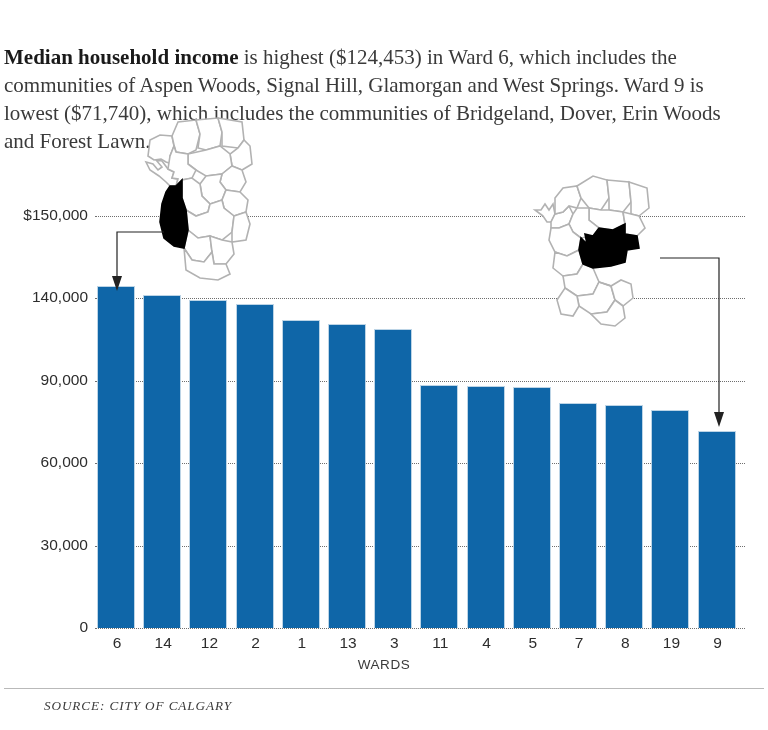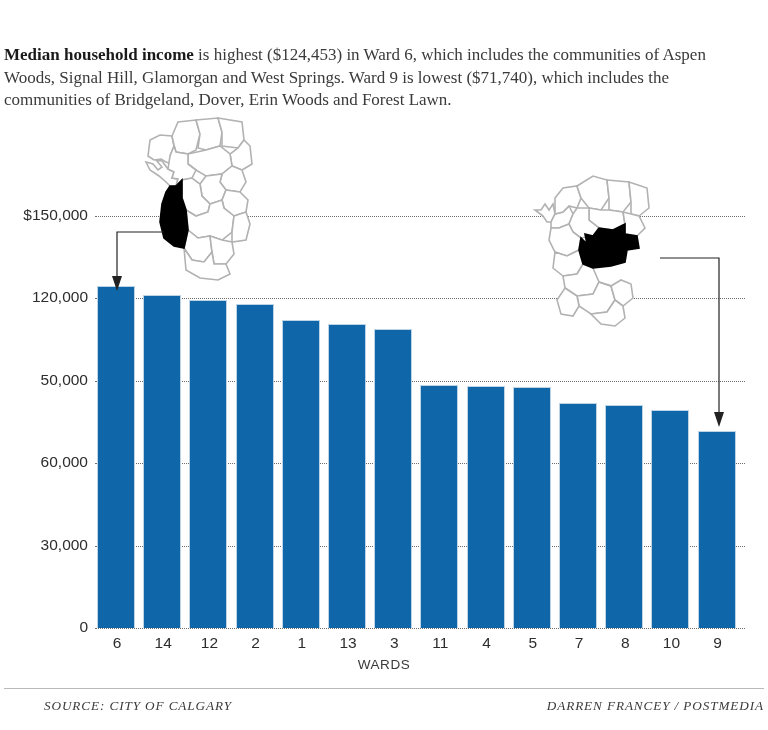--- a/index.html
+++ b/index.html
@@ -28,21 +28,21 @@
     font-size: 21.5px;
     letter-spacing: 1.9px;
     color: #2b2b2b;
     white-space: nowrap;
   }
   .deck {
     position: absolute;
     left: 4px; top: 44px;
     width: 752px;
     font-family: "Liberation Serif", serif;
-    font-size: 17px;
+    font-size: 21px;
     line-height: 1.33;
     color: #3a3a3a;
   }
   .deck b { font-weight: 700; color: #1a1a1a; }
 
   
   .plot {
     position: absolute;
     left: 0; top: 0;
     width: 768px; height: 730px;
@@ -145,24 +145,24 @@
         <div class="gridline" style="top: 380.8px;"></div>
         <div class="gridline" style="top: 463.2px;"></div>
         <div class="gridline" style="top: 545.6px;"></div>
         <div class="gridline" style="top: 628px;"></div>
       </div>
     <div id="yticks">
         <div class="ytickwrap">
           <div class="ylabel" style="top: 206px;">$150,000</div>
         </div>
         <div class="ytickwrap">
-          <div class="ylabel" style="top: 288.4px;">120,000</div>
-        </div>
-        <div class="ytickwrap">
-          <div class="ylabel" style="top: 370.8px;">50,000</div>
+          <div class="ylabel" style="top: 288.4px;">140,000</div>
+        </div>
+        <div class="ytickwrap">
+          <div class="ylabel" style="top: 370.8px;">90,000</div>
         </div>
         <div class="ytickwrap">
           <div class="ylabel" style="top: 453.2px;">60,000</div>
         </div>
         <div class="ytickwrap">
           <div class="ylabel" style="top: 535.6px;">30,000</div>
         </div>
         <div class="ytickwrap">
           <div class="ylabel" style="top: 618px;">0</div>
         </div>
@@ -189,21 +189,21 @@
         <div class="xtick" style="left: 186.4px;">12</div>
         <div class="xtick" style="left: 232.6px;">2</div>
         <div class="xtick" style="left: 278.8px;">1</div>
         <div class="xtick" style="left: 325px;">13</div>
         <div class="xtick" style="left: 371.2px;">3</div>
         <div class="xtick" style="left: 417.4px; text-align: center;">11</div>
         <div class="xtick" style="left: 463.6px;">4</div>
         <div class="xtick" style="left: 509.8px;">5</div>
         <div class="xtick" style="left: 556px;">7</div>
         <div class="xtick" style="left: 602.2px;">8</div>
-        <div class="xtick" style="left: 648.4px;">10</div>
+        <div class="xtick" style="left: 648.4px;">19</div>
         <div class="xtick" style="left: 694.6px;">9</div>
       </div>
     <div class="axis-title">WARDS</div>
   </div>
 
   <div class="mapbox" style="left:126px; top:112px;">
     <svg width="132" height="175" viewBox="0 0 132 175">
       <g>
         <path class="ward-shape" d="M40 70 L33 64 L24 58 L20 50 L27 52 L32 58 L36 55 L30 48 L36 49 L42 57 L48 60 L46 66 L52 67 L50 74 L44 74 Z"></path>
         <path class="ward-shape" d="M22 44 L24 28 L34 23 L46 24 L48 34 L44 44 L46 52 L40 50 L35 47 L28 48 Z"></path>
@@ -260,15 +260,14 @@
 
   <div class="leader" style="left:0; top:0;">
     <svg width="768" height="730">
       <path d="M660 258 L719 258 L719 418" fill="none" stroke="#222" stroke-width="1.2"></path>
       <path d="M719 427 L714 412 L724 412 Z" fill="#222"></path>
     </svg>
   </div>
 
   <div class="rule" style="top:688px;"></div>
   <div class="source">SOURCE: CITY OF CALGARY</div>
-  <div class="credit">DARREN FRANCEY / POSTMEDIA</div>
 
 </div>
 
 </body></html>

